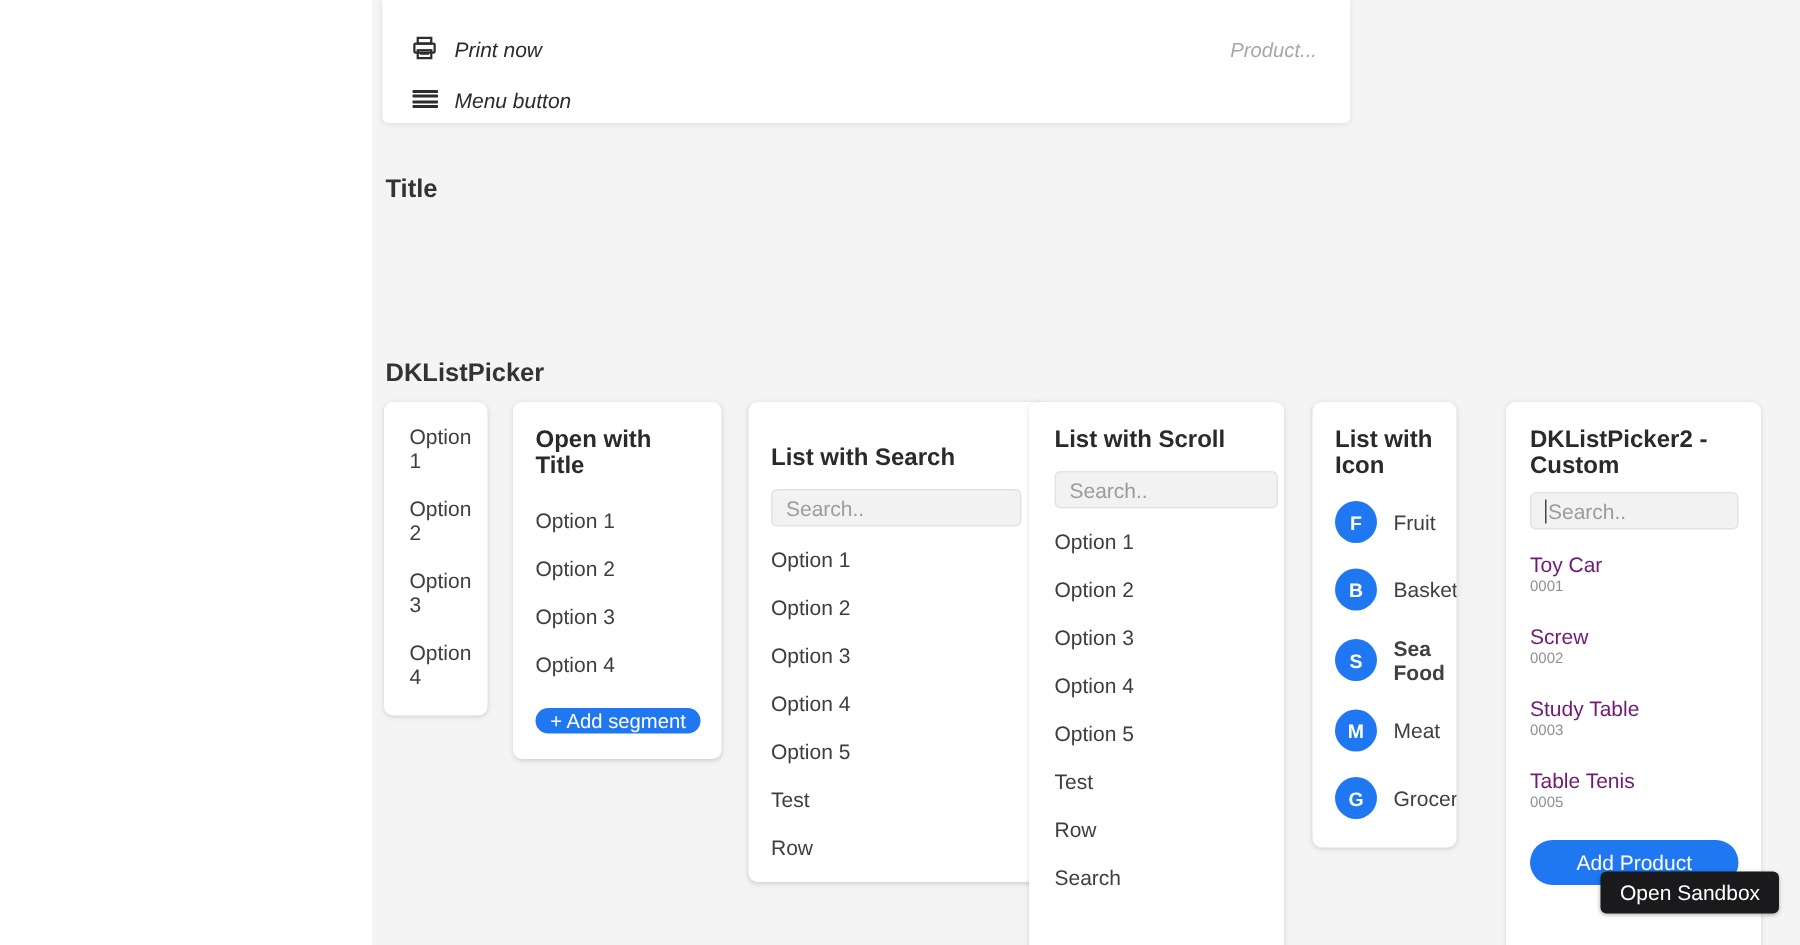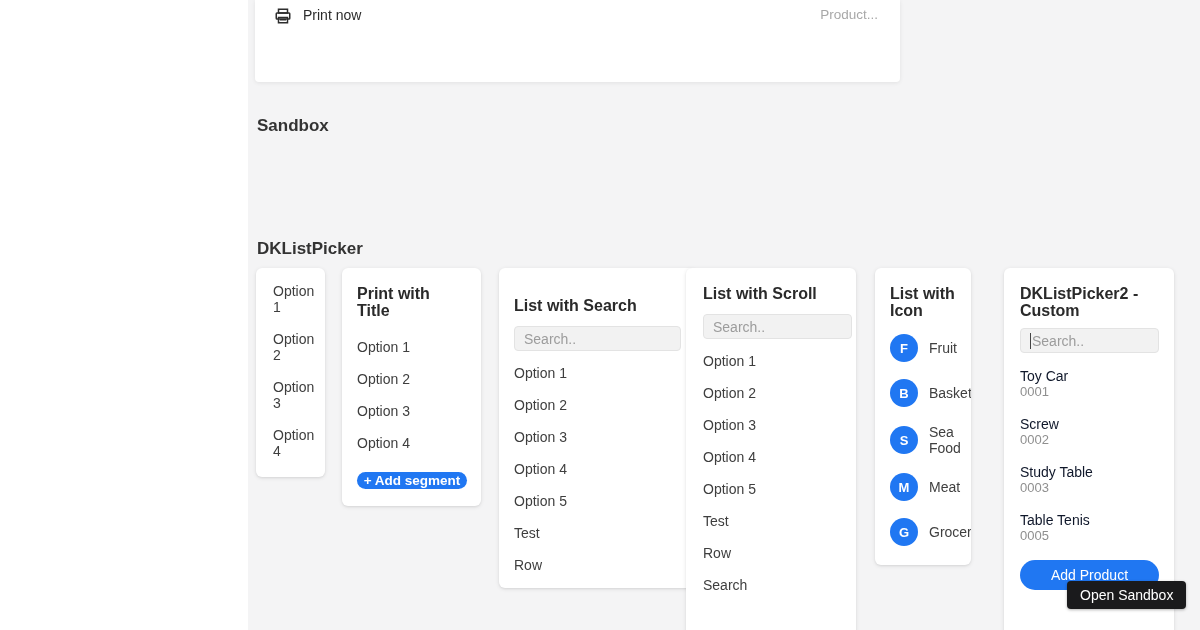--- a/index.html
+++ b/index.html
@@ -10,21 +10,21 @@
   }
   .main-bg{position:absolute;left:248px;top:0;width:952px;height:630px;background:#f4f4f5;}
 
   
   .top-card{
     position:absolute;left:255px;top:0;width:645px;height:82px;
     background:#fff;border-radius:0 0 4px 4px;
     box-shadow:0 1px 4px rgba(0,0,0,0.08);
     padding-top:7px;box-sizing:border-box;
   }
-  .menu-row{display:flex;align-items:flex-start;height:34px;padding:0 22px 0 19px;cursor:pointer;}
+  .menu-row{display:flex;align-items:flex-end;height:34px;padding:0 22px 0 19px;cursor:pointer;font-style:italic;}
   .menu-row-label{font-size:14px;color:#2b2b2b;margin-left:11px;}
   .status-text{margin-left:auto;font-size:13.5px;color:#a8a8a8;}
   .icon-slot{width:18px;height:18px;display:flex;align-items:center;justify-content:center;flex:none;}
   .hamburger{display:flex;flex-direction:column;justify-content:space-between;width:17px;height:13px;}
   .hamburger span{display:block;height:2.4px;background:#2d2d2d;border-radius:0.5px;}
 
   
   .section-title{position:absolute;font-size:17px;font-weight:700;color:#333333;line-height:17px;}
   #title-dkline{left:257px;top:117px;}
   #title-dklistpicker{left:257px;top:240px;}
@@ -39,21 +39,21 @@
   .list-item{font-size:14px;color:#3e3e3e;line-height:32px;cursor:pointer;white-space:nowrap;}
 
   #card-basic{left:256px;width:69px;height:209px;padding:15px 4px 0 17px;}
   .basic-item{font-size:14px;color:#3e3e3e;line-height:16px;margin-bottom:16px;cursor:pointer;}
 
   #card-title{left:342px;width:139px;height:238px;padding:17px 15px 0 15px;}
   .btn-blue{
     background:#2077f2;color:#fff;border:none;cursor:pointer;
     font-family:"Liberation Sans",sans-serif;display:block;
   }
-  .add-segment{margin-top:13px;width:110px;height:17px;border-radius:15px;font-size:13.5px;font-weight:bold;}
+  .add-segment{margin-top:13px;width:110px;height:17px;border-radius:15px;font-size:13.5px;}
 
   #card-search{left:499px;width:197px;height:320px;padding:29px 15px 0 15px;}
   #card-scroll{left:686px;width:170px;height:396px;padding:17px 4px 0 17px;}
 
   .search-input{
     width:100%;height:25px;background:#f2f2f2;border:1px solid #e3e3e3;border-radius:4px;
     font-size:14px;color:#444;padding:0 9px;box-sizing:border-box;
     margin:8px 0 6px 0;font-family:"Liberation Sans",sans-serif;outline:none;
     display:flex;align-items:center;
   }
@@ -65,22 +65,22 @@
   .icon-row{display:flex;align-items:center;margin-bottom:17px;cursor:pointer;}
   .initial-circle{
     width:28px;height:28px;border-radius:50%;background:#2077f2;color:#fff;
     font-size:13px;font-weight:700;display:flex;align-items:center;justify-content:center;
     margin-right:11px;flex:none;
   }
   .icon-label{font-size:14px;color:#404040;line-height:16px;}
 
   #card-custom{left:1004px;width:170px;height:378px;padding:17px 15px 0 16px;}
   .product{margin-bottom:16px;cursor:pointer;}
-  .product-name{font-size:14px;color:#0f172a;line-height:16px;}
-  .product-code{font-size:13px;color:#8f8f8f;line-height:16px;}
+  .product-name{font-size:14px;color:#701a75;line-height:16px;}
+  .product-code{font-size:10px;color:#8f8f8f;line-height:16px;}
   .add-product{margin-top:10px;width:139px;height:30px;border-radius:16px;font-size:14px;}
   #card-custom .search-input{margin-top:9px;margin-bottom:15px;}
   #card-icon .card-h, #card-custom .card-h{margin-bottom:0;}
 
   
   .open-sandbox{
     position:absolute;left:1067px;top:581px;height:28px;padding:0 13px;
     background:#1a1a1c;border-radius:4px;color:#fff;font-size:14px;
     display:flex;align-items:center;z-index:10;cursor:pointer;
     box-shadow:0 1px 3px rgba(0,0,0,0.3);
@@ -97,34 +97,45 @@
       <svg width="18" height="18" viewBox="0 0 24 24" fill="none" stroke="#2d2d2d" stroke-width="2">
         <rect x="6" y="3" width="12" height="5"></rect>
         <rect x="3" y="8" width="18" height="8" rx="1"></rect>
         <rect x="6" y="14" width="12" height="7"></rect>
         <line x1="8" y1="17" x2="16" y2="17"></line>
       </svg>
     </span>
     <span class="menu-row-label">Print now</span>
     <span class="status-text">Product...</span>
   </div>
-</div>
-
-<div class="section-title" id="title-dkline">Sandbox</div>
+  <div class="menu-row">
+    <span class="icon-slot">
+      <span class="hamburger">
+          <span></span>
+          <span></span>
+          <span></span>
+          <span></span>
+        </span>
+    </span>
+    <span class="menu-row-label">Menu button</span>
+  </div>
+</div>
+
+<div class="section-title" id="title-dkline">Title</div>
 <div class="section-title" id="title-dklistpicker">DKListPicker</div>
 
 <div class="card" id="card-basic">
   <div class="basic-item">Option 1</div>
   <div class="basic-item">Option 2</div>
   <div class="basic-item">Option 3</div>
   <div class="basic-item">Option 4</div>
 </div>
 
 <div class="card" id="card-title">
-  <div class="card-h">Print with Title</div>
+  <div class="card-h">Open with Title</div>
   <div class="list-item">Option 1</div>
   <div class="list-item">Option 2</div>
   <div class="list-item">Option 3</div>
   <div class="list-item">Option 4</div>
   <button class="btn-blue add-segment">+ Add segment</button>
 </div>
 
 <div class="card" id="card-search">
   <div class="card-h">List with Search</div>
   <input class="search-input" type="text" placeholder="Search.." style="">
@@ -156,21 +167,21 @@
   <div class="icon-row">
     <span class="initial-circle">F</span>
     <span class="icon-label">Fruit</span>
   </div>
   <div class="icon-row">
     <span class="initial-circle">B</span>
     <span class="icon-label">Basket</span>
   </div>
   <div class="icon-row">
     <span class="initial-circle">S</span>
-    <span class="icon-label" style="width:42px;">Sea Food</span>
+    <span class="icon-label" style="width:42px;font-weight:bold;">Sea Food</span>
   </div>
   <div class="icon-row">
     <span class="initial-circle">M</span>
     <span class="icon-label">Meat</span>
   </div>
   <div class="icon-row">
     <span class="initial-circle">G</span>
     <span class="icon-label">Grocery</span>
   </div>
 </div>

